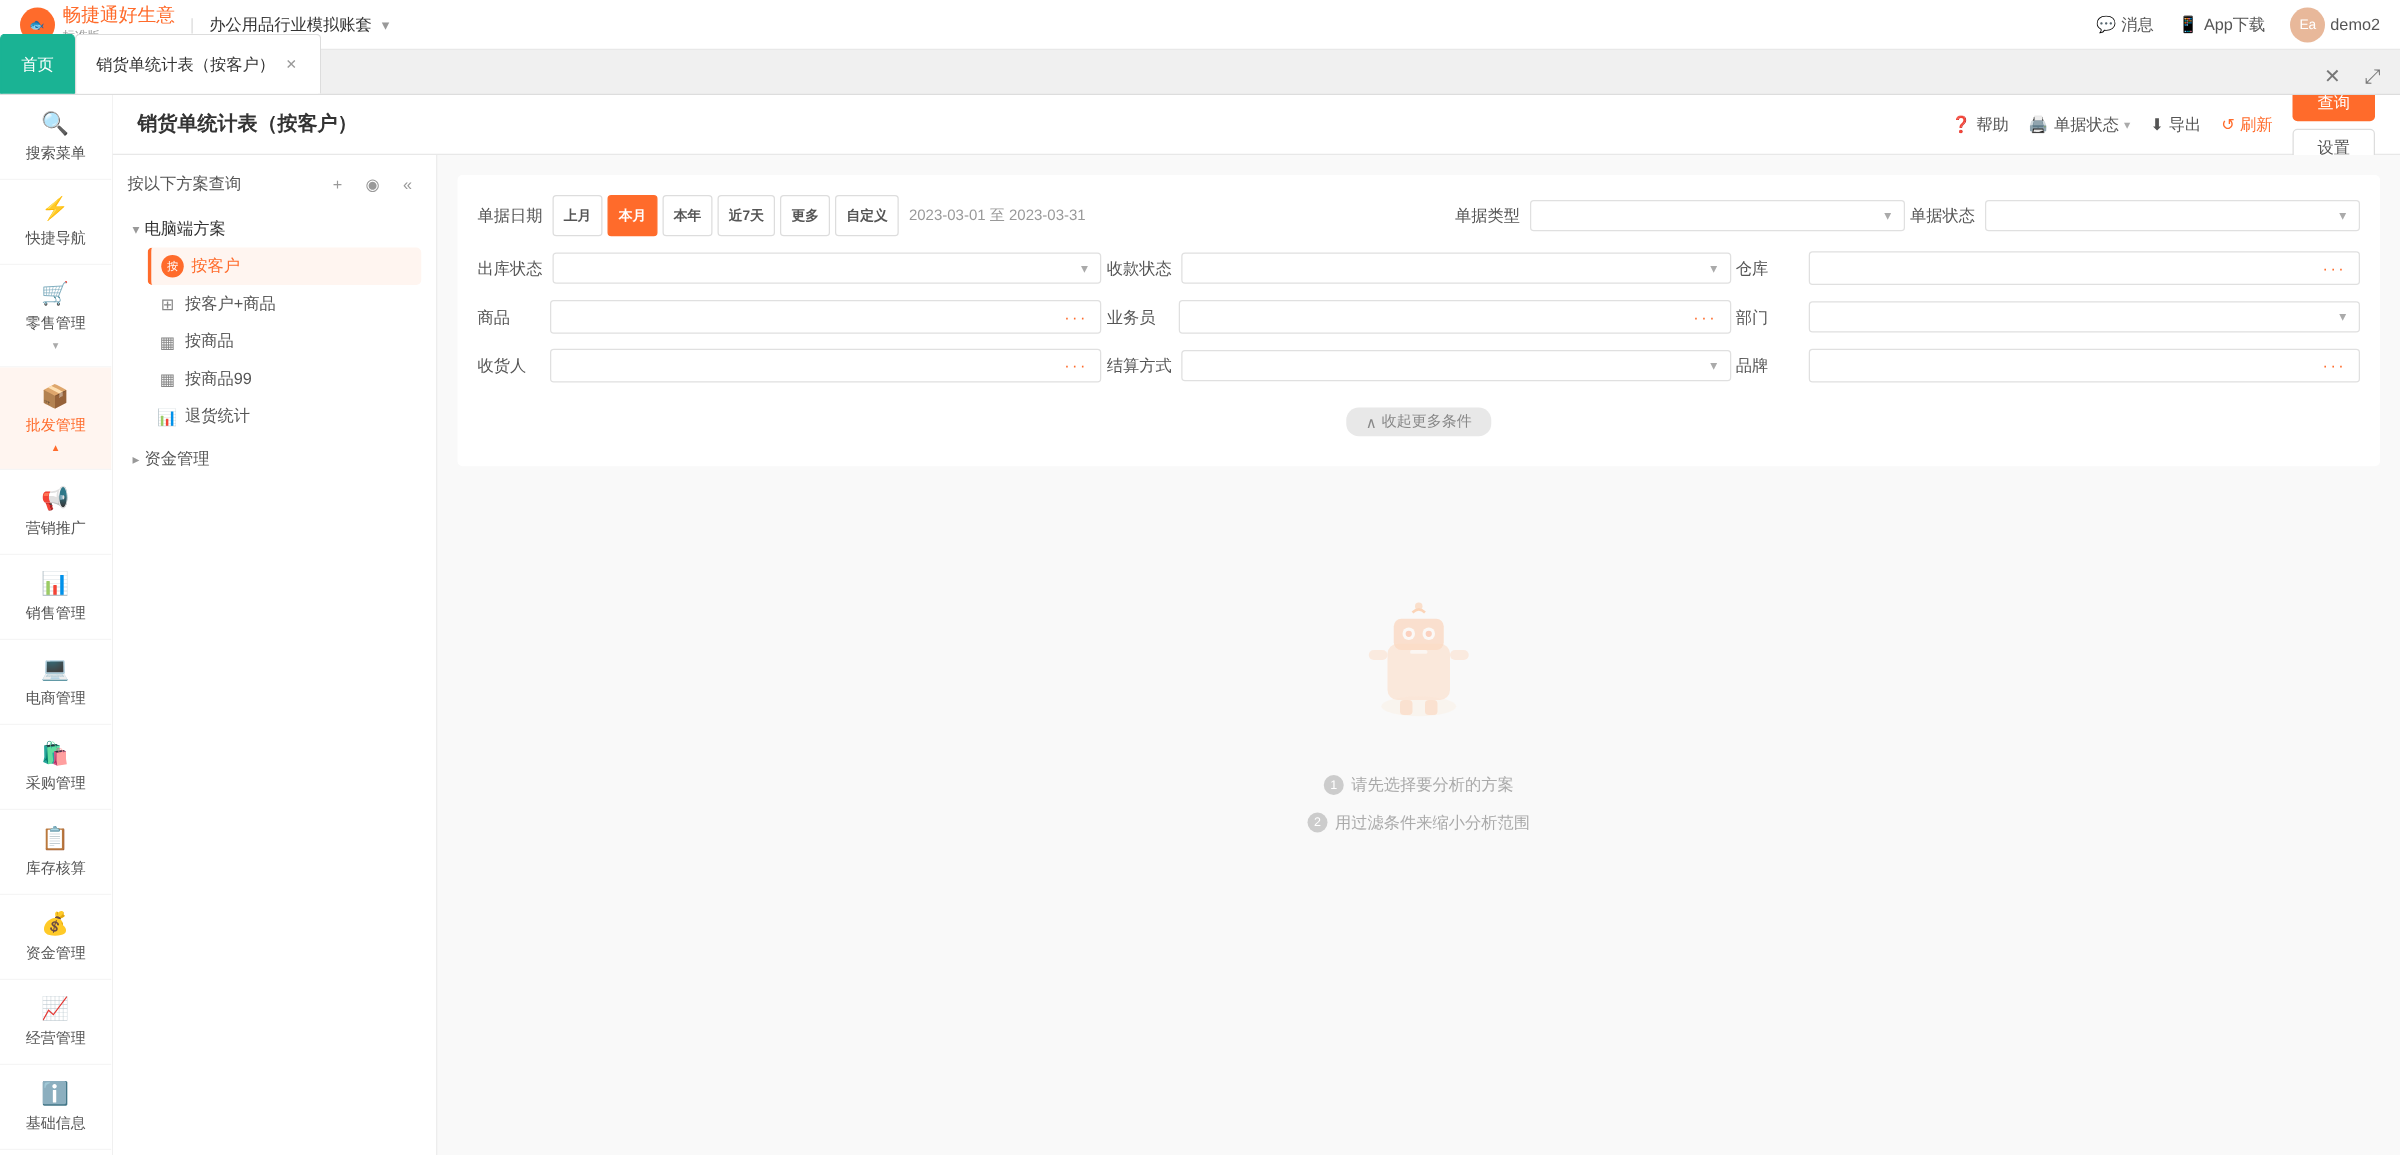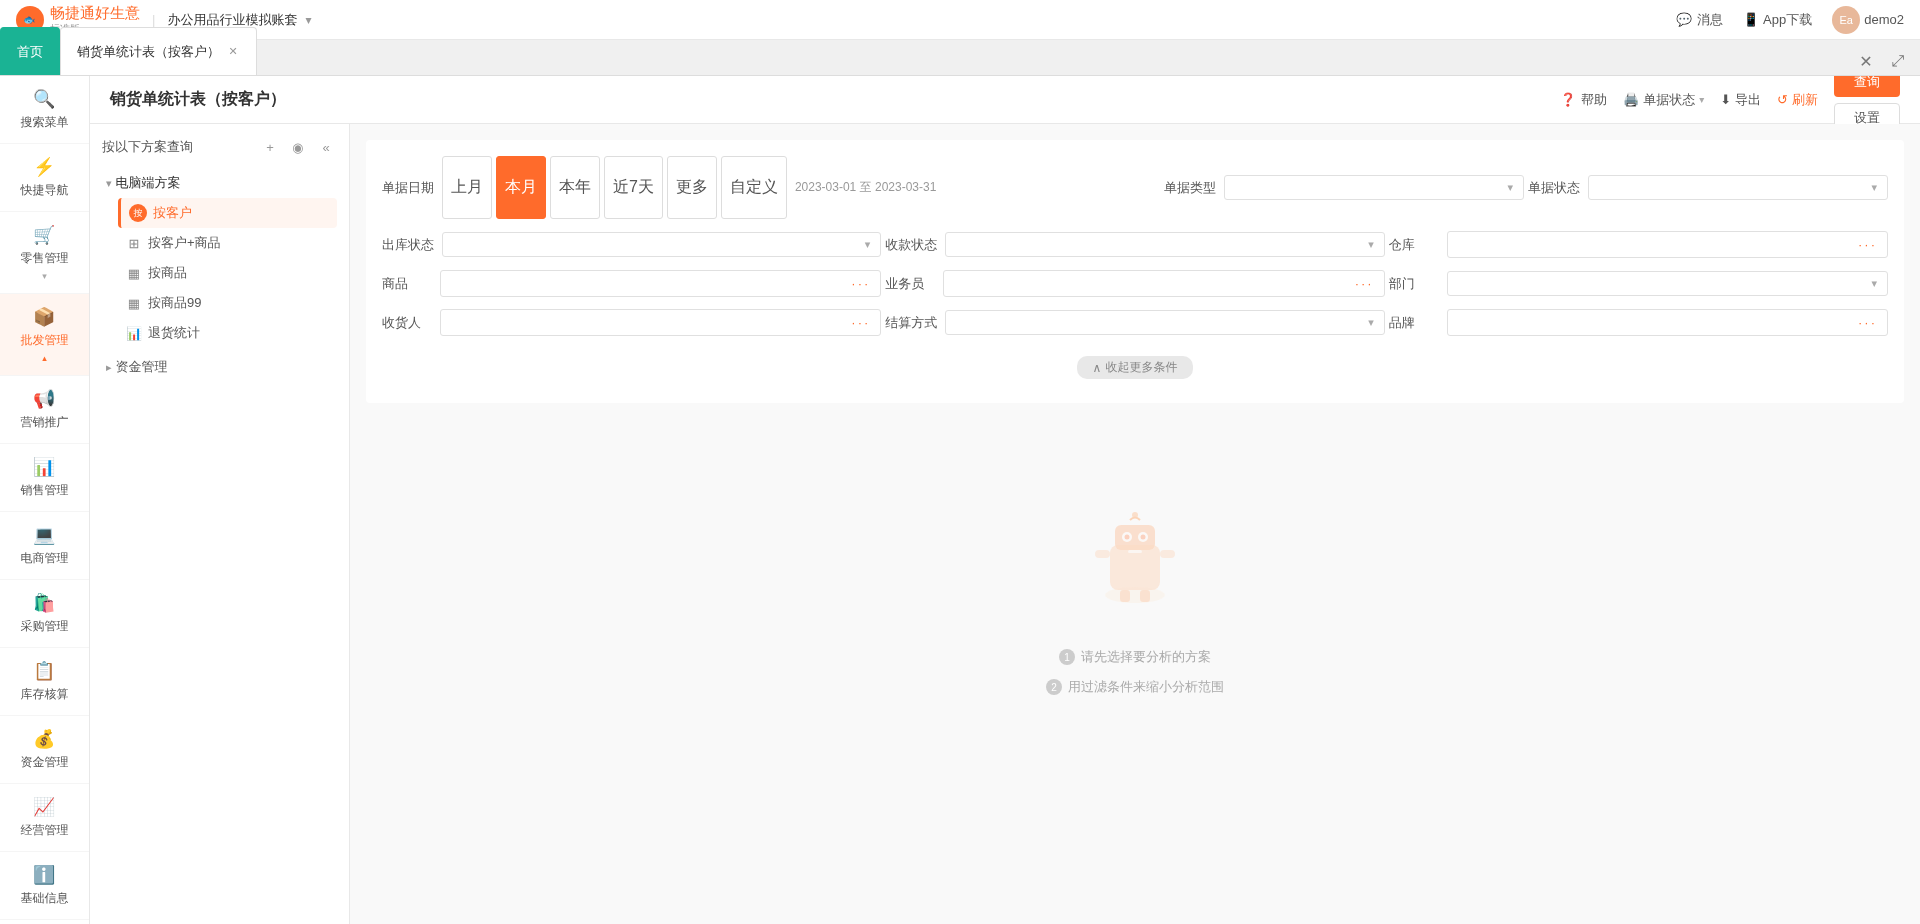--- a/index.html
+++ b/index.html
@@ -73,21 +73,21 @@
     .tree-sub-parent { display: flex; align-items: center; gap: 4px; padding: 6px 4px; cursor: pointer; font-size: 13px; color: #555; }
 
     
     .right-panel { flex: 1; padding: 16px; overflow-y: auto; background: #f9f9f9; }
     .filter-section { background: #fff; border-radius: 4px; padding: 16px; margin-bottom: 12px; }
     .filter-row { display: flex; align-items: center; gap: 4px; margin-bottom: 12px; }
     .filter-row:last-child { margin-bottom: 0; }
     .filter-item { display: flex; align-items: center; gap: 8px; flex: 1; }
     .filter-label { font-size: 13px; color: #555; white-space: nowrap; min-width: 50px; }
     .filter-date-group { display: flex; align-items: center; gap: 4px; flex: 1; }
-    .date-btn { padding: 20px 8px; border: 1px solid #ddd; border-radius: 3px; cursor: pointer; font-size: 16px; color: #555; background: #fff; }
+    .date-btn { padding: 8px 8px; border: 1px solid #ddd; border-radius: 3px; cursor: pointer; font-size: 11px; color: #555; background: #fff; font-weight: bold; }
     .date-btn.active { background: #ff6b2b; color: #fff; border-color: #ff6b2b; }
     .date-range { font-size: 12px; color: #999; margin-left: 4px; }
     .filter-select { flex: 1; display: flex; align-items: center; border: 1px solid #e0e0e0; border-radius: 3px; padding: 5px 10px; background: #fff; cursor: pointer; justify-content: space-between; font-size: 13px; color: #999; }
     .filter-select-dots { color: #ff6b2b; letter-spacing: 2px; }
     .chevron-down { color: #aaa; font-size: 11px; }
     .collapse-bar { display: flex; align-items: center; justify-content: center; padding: 8px; cursor: pointer; color: #888; font-size: 12px; gap: 4px; }
     .collapse-tag { background: #e8e8e8; border-radius: 10px; padding: 3px 16px; display: flex; align-items: center; gap: 4px; }
 
     
     .empty-state { display: flex; flex-direction: column; align-items: center; justify-content: center; padding: 80px 20px; gap: 12px; }

